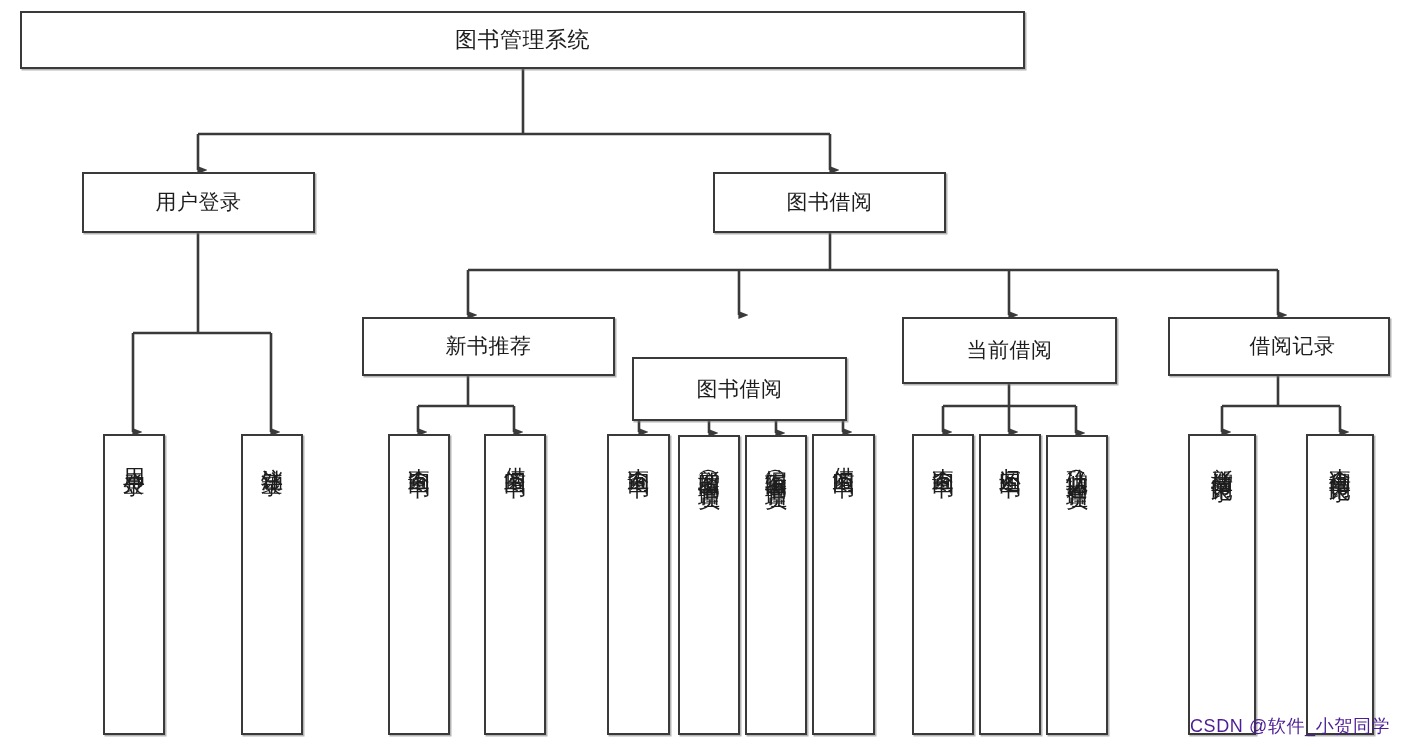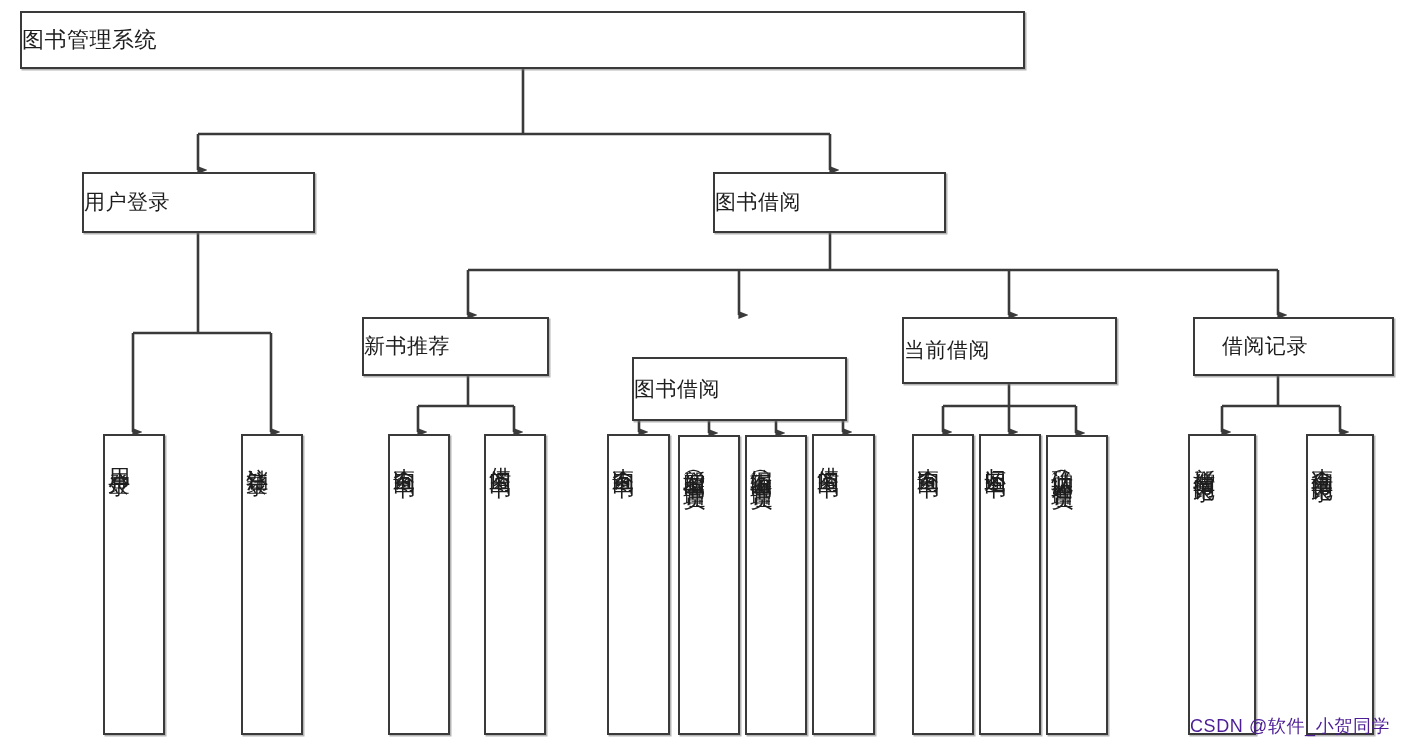--- a/index.html
+++ b/index.html
@@ -25,20 +25,21 @@
     height: 747px;
     pointer-events: none;
   }
   .node {
     position: absolute;
     box-sizing: border-box;
     border: 2px solid #3a3a3a;
     background: #ffffff;
     display: flex;
     align-items: center;
+    justify-content: center;
     box-shadow: 1.5px 1.5px 0 rgba(120,120,120,0.55);
   }
   .node .label {
     color: #1d1d1d;
     font-size: 21px;
     line-height: 1.28;
     letter-spacing: 0.5px;
     white-space: nowrap;
   }
   .node.horiz .label {
@@ -145,30 +146,30 @@
     <span class="label">图书管理系统</span>
   </div>
 
   <div class="node horiz" style="left:82px; top:172px; width:233px; height:61px;">
     <span class="label">用户登录</span>
   </div>
   <div class="node horiz" style="left:713px; top:172px; width:233px; height:61px;">
     <span class="label">图书借阅</span>
   </div>
 
-  <div class="node horiz" style="left:362px; top:317px; width:187px; height:59px;">
+  <div class="node horiz" style="left:362px; top:317px; width:253px; height:59px;">
     <span class="label">新书推荐</span>
   </div>
   <div class="node horiz" style="left:632px; top:317px; width:215px; height:64px;margin-top:40px;">
     <span class="label">图书借阅</span>
   </div>
   <div class="node horiz" style="left:902px; top:317px; width:215px; height:67px;">
     <span class="label">当前借阅</span>
   </div>
-  <div class="node horiz" style="left:1193px; top:317px; width:201px; height:59px;padding-left:27px;">
+  <div class="node horiz" style="left:1168px; top:317px; width:222px; height:59px;padding-left:27px;">
     <span class="label">借阅记录</span>
   </div>
 
   <div class="node vert" style="left:103px; top:434px; width:62px; height:301px;">
     <span class="label">用户登录</span>
   </div>
   <div class="node vert" style="left:241px; top:434px; width:62px; height:301px;">
     <span class="label">注销登录</span>
   </div>
 

